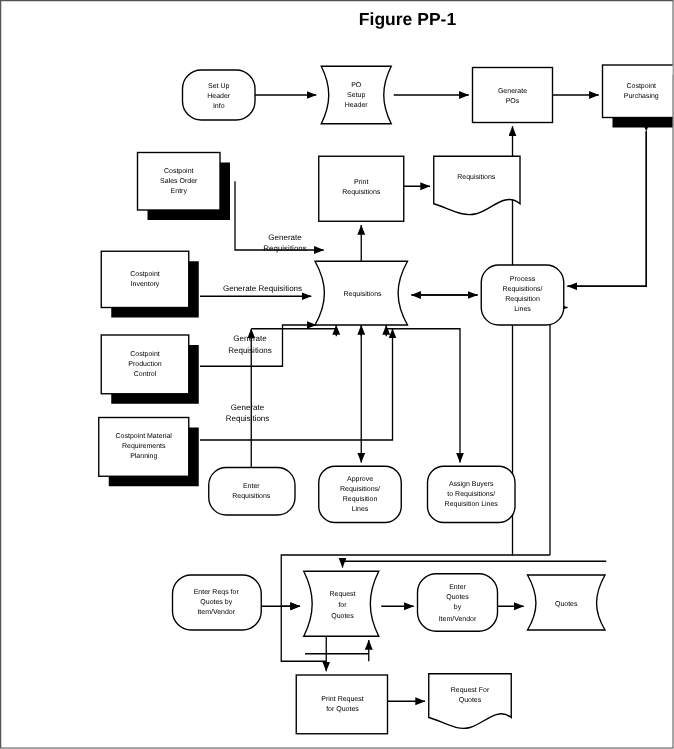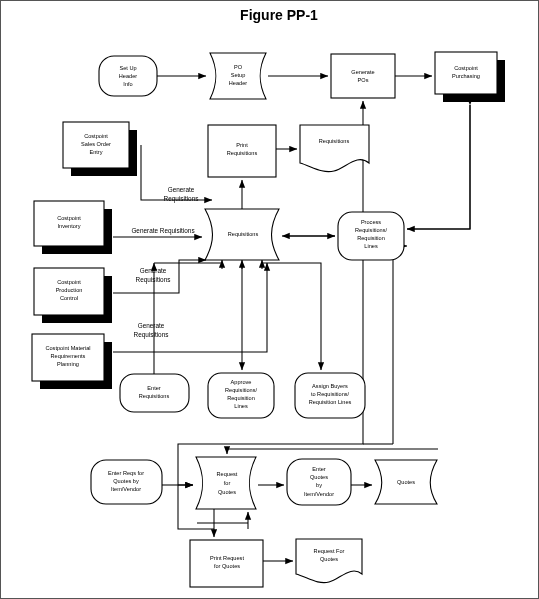--- a/index.html
+++ b/index.html
@@ -9,20 +9,21 @@
   }
   #page {
     position: relative;
     width: 539px;
     height: 599px;
     background: #ffffff;
     border: 1px solid #555555;
     box-sizing: border-box;
     font-family: "Liberation Sans", sans-serif;
     overflow: hidden;
+    padding-left: 47px;
   }
   #diagram-svg {
     display: block;
     width: 537px;
     height: 597px;
   }
   .fig-title {
     font-family: "Liberation Sans", sans-serif;
     font-size: 14px;
     font-weight: bold;

